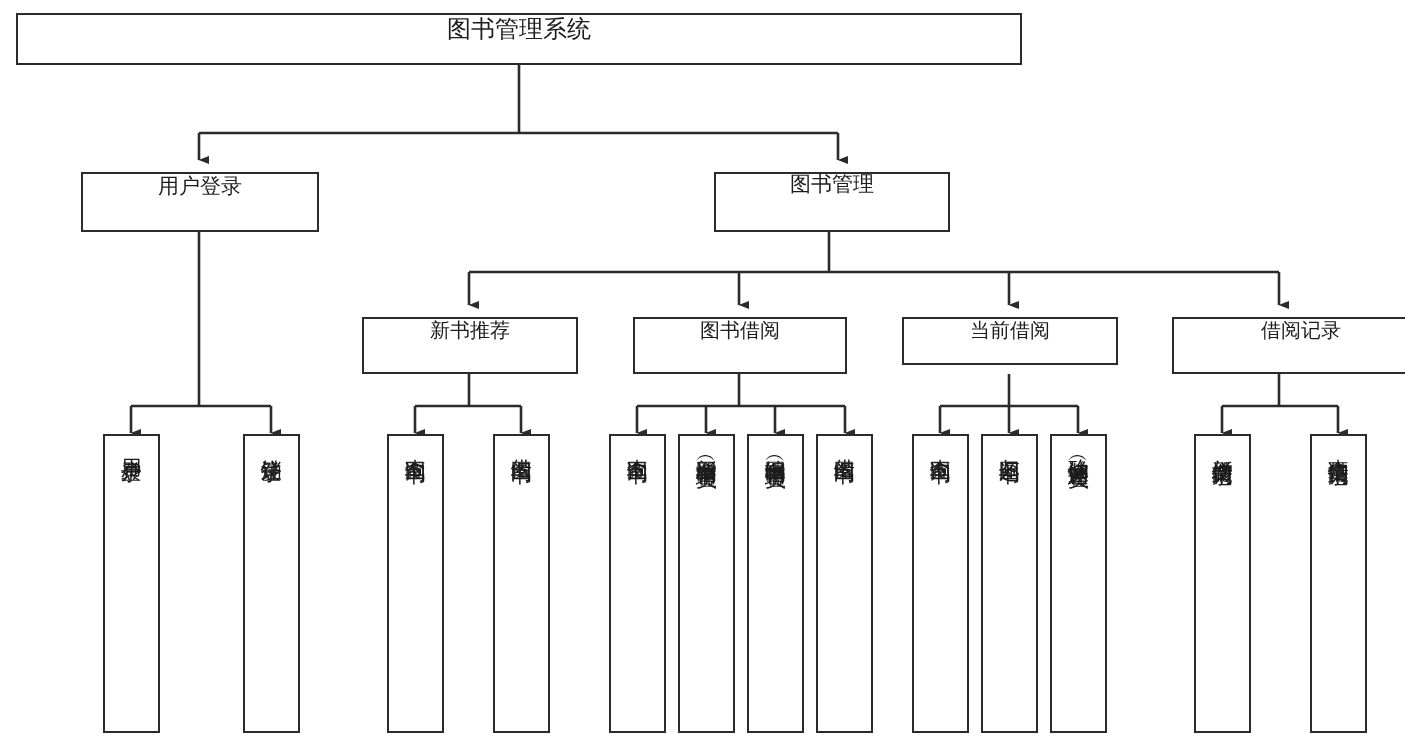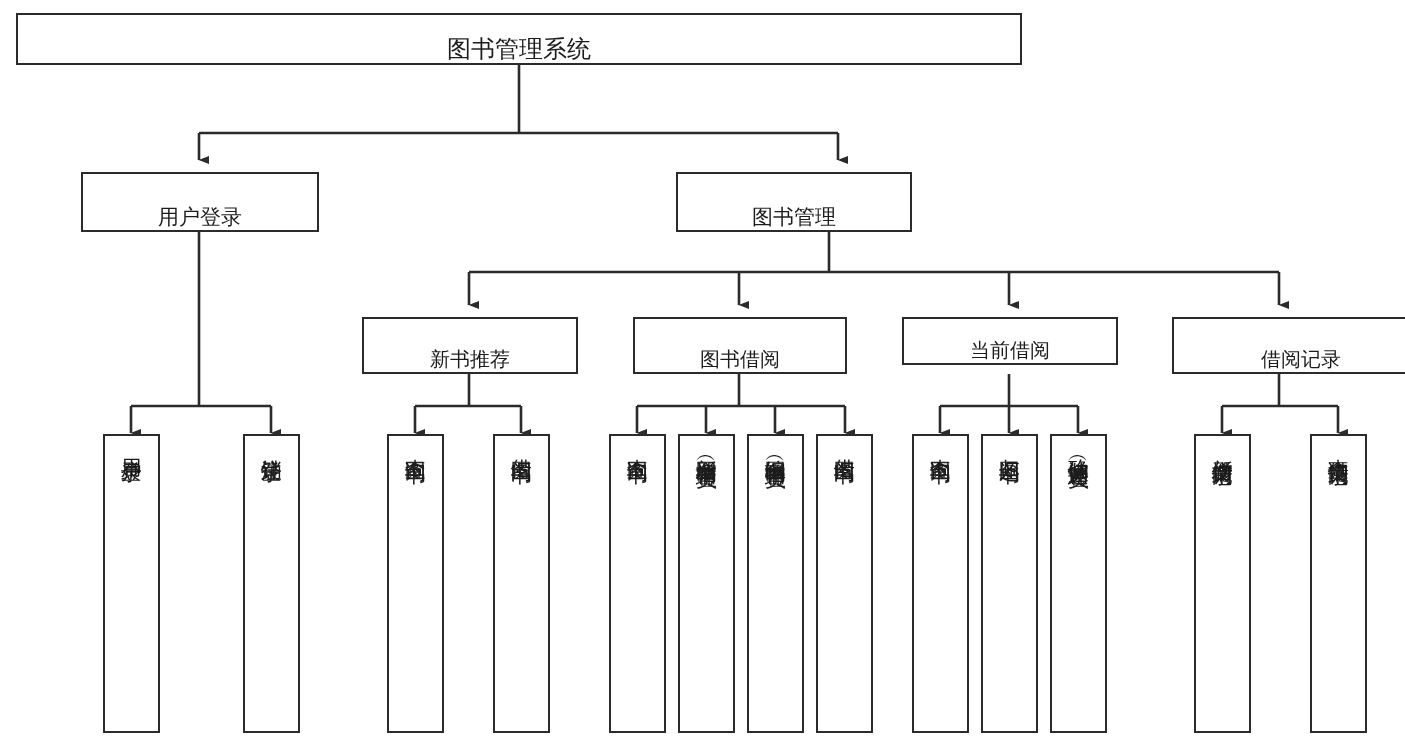--- a/index.html
+++ b/index.html
@@ -24,21 +24,21 @@
     top: 0;
     width: 1405px;
     height: 747px;
   }
   .node {
     position: absolute;
     box-sizing: border-box;
     background: #ffffff;
     border: 2.5px solid #2b2b2b;
     display: flex;
-    align-items: flex-end;
+    align-items: flex-start;
     justify-content: center;
     color: #1c1c1c;
     z-index: 2;
   }
   .node .label {
     display: block;
     text-align: center;
     line-height: 1.18;
   }
   .node-root .label { font-size: 24px; }
@@ -122,21 +122,21 @@
     </g>
   </svg>
 
   <div class="node node-root" style="left:16px; top:13px; width:1006px; height:52px;">
     <span class="label">图书管理系统</span>
   </div>
 
   <div class="node node-l1" style="left:81px; top:172px; width:238px; height:60px;">
     <span class="label">用户登录</span>
   </div>
-  <div class="node node-l1" style="left:676px; top:172px; width:236px; height:60px;">
+  <div class="node node-l1" style="left:714px; top:172px; width:236px; height:60px;font-family:Liberation Mono, monospace;">
     <span class="label">图书管理</span>
   </div>
 
   <div class="node node-l2" style="left:633px; top:317px; width:214px; height:57px;">
     <span class="label">图书借阅</span>
   </div>
   <div class="node node-l2" style="left:362px; top:317px; width:216px; height:57px;">
     <span class="label">新书推荐</span>
   </div>
   <div class="node node-l2" style="left:902px; top:317px; width:216px; height:48px;">

